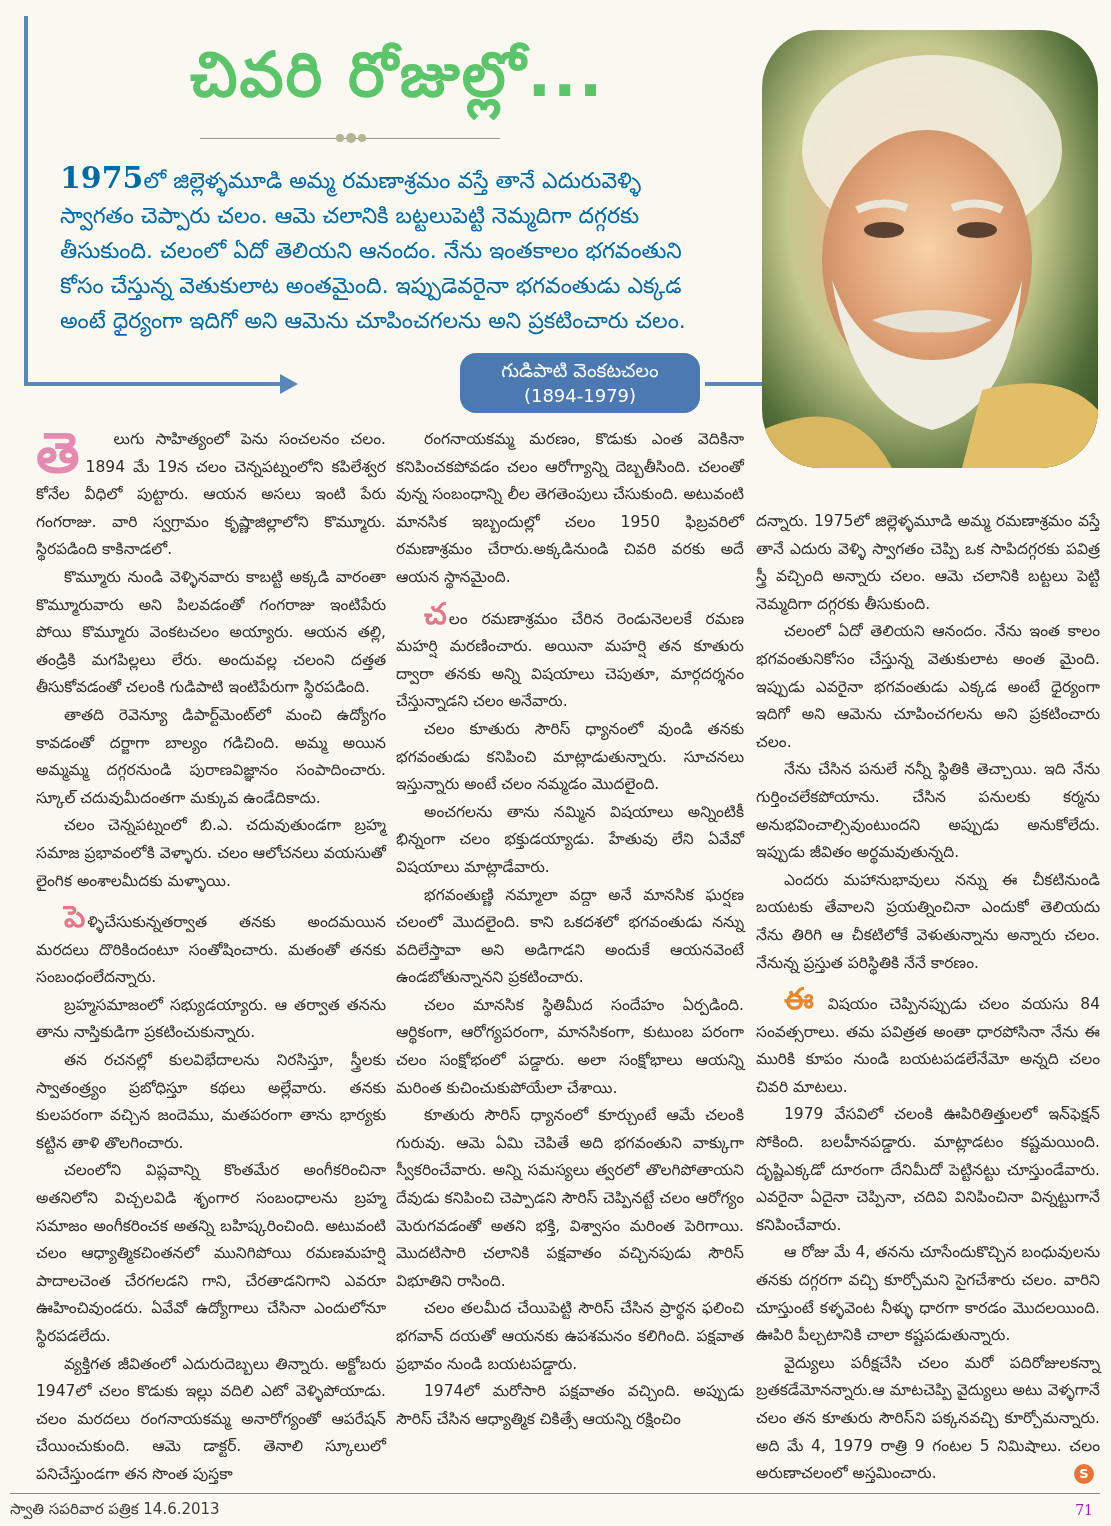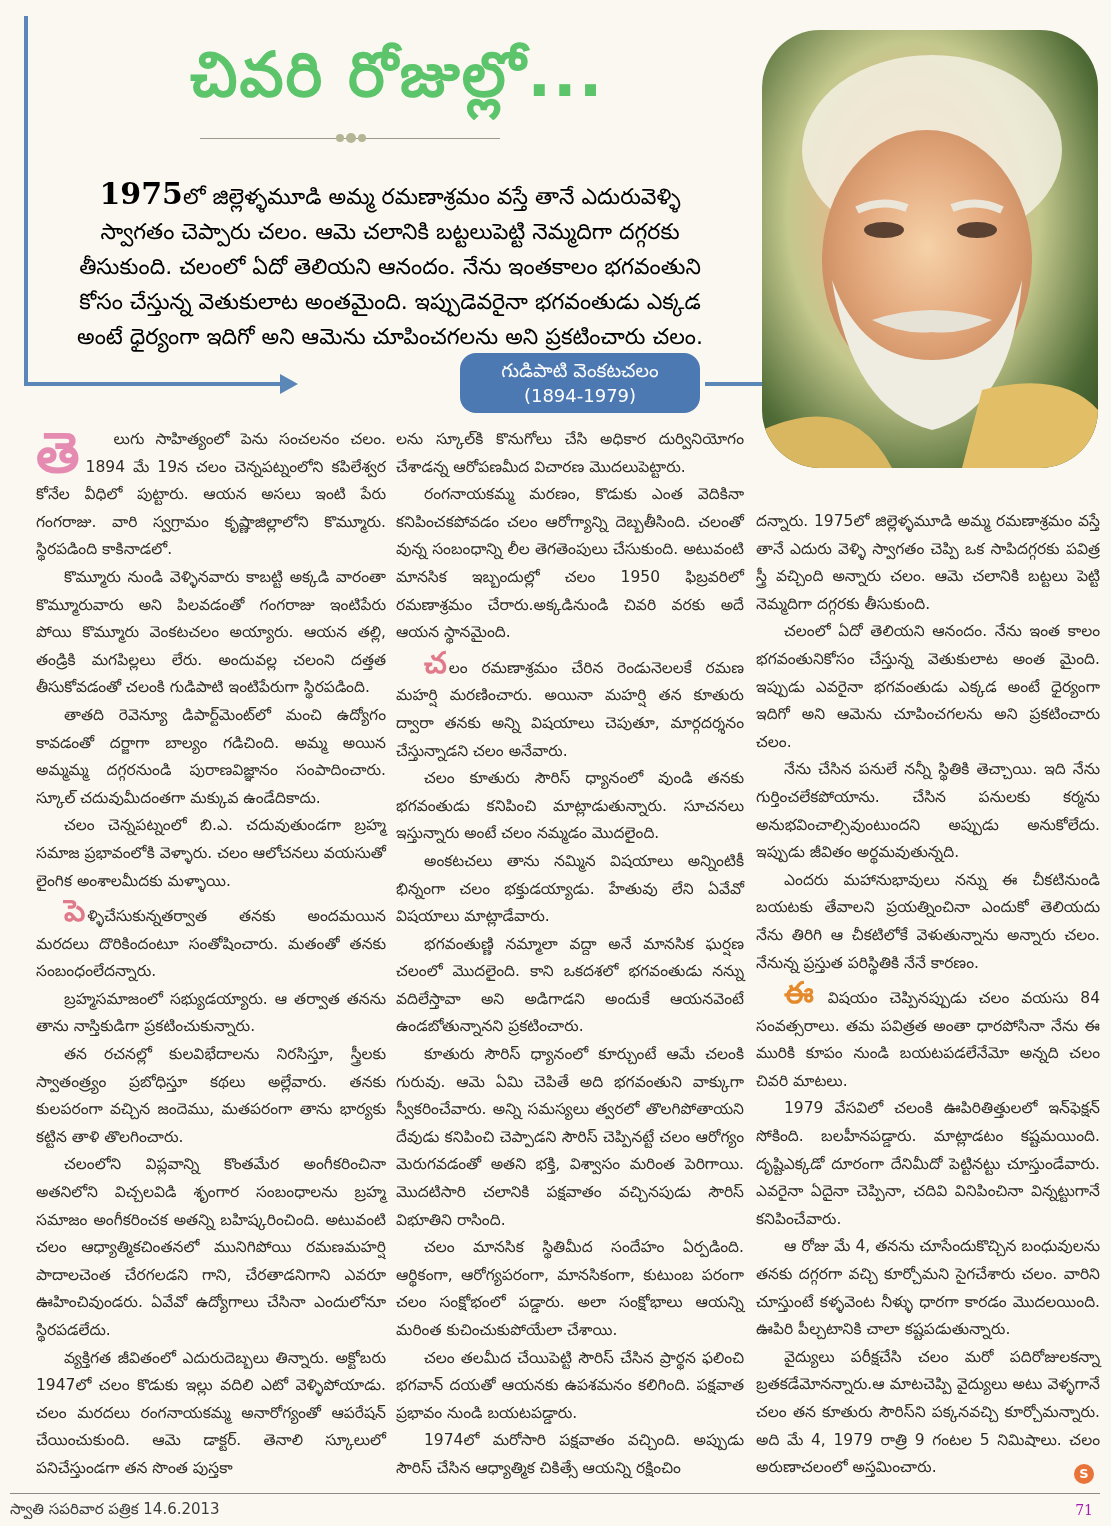--- a/index.html
+++ b/index.html
@@ -25,22 +25,22 @@
   .title {
     position: absolute; left: 190px; top: 38px;
     font-size: 62px; font-weight: bold; color: #5cc46a; letter-spacing: 2px;
     font-family: "DejaVu Sans", sans-serif;
   }
   .ornament { position: absolute; left: 200px; top: 134px; width: 300px; height: 10px; }
   .ornament .line { position: absolute; top: 4px; left: 0; width: 300px; height: 1px; background: #9a9a88; }
   .ornament .dot { position: absolute; top: 0; width: 8px; height: 8px; border-radius: 50%; background: #b3b595; }
 
   .lead {
-    position: absolute; left: 60px; top: 176px; width: 660px;
-    font-size: 22px; line-height: 35px; text-align: center; color: #000000;
+    position: absolute; left: 60px; top: 160px; width: 660px;
+    font-size: 22px; line-height: 35px; color: #0369a1;
   }
   .lead .year { font-family: "DejaVu Serif", serif; font-weight: bold; font-size: 30px; }
 
   .name-pill {
     position: absolute; left: 460px; top: 353px; width: 240px; height: 60px;
     background: #4d79b2; border-radius: 16px; color: #ffffff;
     text-align: center; padding-top: 4px;
   }
   .name-pill .name { font-size: 19px; line-height: 26px; }
   .name-pill .years { font-size: 18px; line-height: 26px; }
@@ -51,21 +51,21 @@
     background: radial-gradient(ellipse at 45% 42%, #f3e6c0 0%, #e5b98e 26%, #c4c88d 48%, #4e6a35 78%, #2f4a22 100%);
   }
   .portrait svg { width: 100%; height: 100%; display: block; }
 
   .col {
     position: absolute; top: 426px;
     font-size: 15.5px; line-height: 27.6px; color: #2e2a26; text-align: justify;
   }
   .col p { text-indent: 28px; }
   .col p.noindent { text-indent: 0; }
-  .col p.gap { margin-top: 4px; }
+  .col p.gap { margin-top: 10px; }
   .col1 { left: 36px; width: 350px; }
   .col2 { left: 396px; width: 348px; }
   .col3 { left: 756px; width: 344px; top: 508px; }
 
   .dropcap {
     float: left; font-size: 56px; line-height: 54px; margin: 0 6px 0 -28px;
     color: #e58ab0; font-weight: bold;
   }
   .dropcap-small {
     font-size: 30px; line-height: 24px; color: #e07a8a; font-weight: bold; margin-right: 2px;
@@ -136,28 +136,27 @@
     <p>తాతది రెవెన్యూ డిపార్ట్‌మెంట్‌లో మంచి ఉద్యోగం కావడంతో దర్జాగా బాల్యం గడిచింది. అమ్మ అయిన అమ్మమ్మ దగ్గరనుండి పురాణవిజ్ఞానం సంపాదించారు. స్కూల్ చదువుమీదంతగా మక్కువ ఉండేదికాదు.</p>
     <p>చలం చెన్నపట్నంలో బి.ఎ. చదువుతుండగా బ్రహ్మ సమాజ ప్రభావంలోకి వెళ్ళారు. చలం ఆలోచనలు వయసుతో లైంగిక అంశాలమీదకు మళ్ళాయి.</p>
     <p class="gap"><span class="dropcap-small">పె</span><span>ళ్ళిచేసుకున్నతర్వాత తనకు అందమయిన మరదలు దొరికిందంటూ సంతోషించారు. మతంతో తనకు సంబంధంలేదన్నారు.</span></p>
     <p>బ్రహ్మసమాజంలో సభ్యుడయ్యారు. ఆ తర్వాత తనను తాను నాస్తికుడిగా ప్రకటించుకున్నారు.</p>
     <p>తన రచనల్లో కులవిభేదాలను నిరసిస్తూ, స్త్రీలకు స్వాతంత్ర్యం ప్రబోధిస్తూ కథలు అల్లేవారు. తనకు కులపరంగా వచ్చిన జందెము, మతపరంగా తాను భార్యకు కట్టిన తాళి తొలగించారు.</p>
     <p>చలంలోని విప్లవాన్ని కొంతమేర అంగీకరించినా అతనిలోని విచ్చలవిడి శృంగార సంబంధాలను బ్రహ్మ సమాజం అంగీకరించక అతన్ని బహిష్కరించింది. అటువంటి చలం ఆధ్యాత్మికచింతనలో మునిగిపోయి రమణమహర్షి పాదాలచెంత చేరగలడని గాని, చేరతాడనిగాని ఎవరూ ఊహించివుండరు. ఏవేవో ఉద్యోగాలు చేసినా ఎందులోనూ స్థిరపడలేదు.</p>
     <p>వ్యక్తిగత జీవితంలో ఎదురుదెబ్బలు తిన్నారు. అక్టోబరు 1947లో చలం కొడుకు ఇల్లు వదిలి ఎటో వెళ్ళిపోయాడు. చలం మరదలు రంగనాయకమ్మ అనారోగ్యంతో ఆపరేషన్ చేయించుకుంది. ఆమె డాక్టర్. తెనాలి స్కూలులో పనిచేస్తుండగా తన సొంత పుస్తకా</p>
   </div>
 
   <div class="col col2">
-    <p class="noindent">లను స్కూల్‌కి కొనుగోలు చేసి అధికార దుర్వినియోగం చేశాడన్న ఆరోపణమీద విచారణ మొదలుపెట్టారు.</p>
     <p>రంగనాయకమ్మ మరణం, కొడుకు ఎంత వెదికినా కనిపించకపోవడం చలం ఆరోగ్యాన్ని దెబ్బతీసింది. చలంతో వున్న సంబంధాన్ని లీల తెగతెంపులు చేసుకుంది. అటువంటి మానసిక ఇబ్బందుల్లో చలం 1950 ఫిబ్రవరిలో రమణాశ్రమం చేరారు.అక్కడినుండి చివరి వరకు అదే ఆయన స్థానమైంది.</p>
     <p class="gap"><span class="dropcap-small">చ</span><span>లం రమణాశ్రమం చేరిన రెండునెలలకే రమణ మహర్షి మరణించారు. అయినా మహర్షి తన కూతురు ద్వారా తనకు అన్ని విషయాలు చెపుతూ, మార్గదర్శనం చేస్తున్నాడని చలం అనేవారు.</span></p>
     <p>చలం కూతురు సౌరిస్ ధ్యానంలో వుండి తనకు భగవంతుడు కనిపించి మాట్లాడుతున్నారు. సూచనలు ఇస్తున్నారు అంటే చలం నమ్మడం మొదలైంది.</p>
-    <p>అంకటచలు తాను నమ్మిన విషయాలు అన్నింటికీ భిన్నంగా చలం భక్తుడయ్యాడు. హేతువు లేని ఏవేవో విషయాలు మాట్లాడేవారు.</p>
+    <p>అంచగలను తాను నమ్మిన విషయాలు అన్నింటికీ భిన్నంగా చలం భక్తుడయ్యాడు. హేతువు లేని ఏవేవో విషయాలు మాట్లాడేవారు.</p>
     <p>భగవంతుణ్ణి నమ్మాలా వద్దా అనే మానసిక ఘర్షణ చలంలో మొదలైంది. కాని ఒకదశలో భగవంతుడు నన్ను వదిలేస్తావా అని అడిగాడని అందుకే ఆయనవెంటే ఉండబోతున్నానని ప్రకటించారు.</p>
+    <p>చలం మానసిక స్థితిమీద సందేహం ఏర్పడింది. ఆర్థికంగా, ఆరోగ్యపరంగా, మానసికంగా, కుటుంబ పరంగా చలం సంక్షోభంలో పడ్డారు. అలా సంక్షోభాలు ఆయన్ని మరింత కుచించుకుపోయేలా చేశాయి.</p>
     <p>కూతురు సౌరిస్ ధ్యానంలో కూర్చుంటే ఆమే చలంకి గురువు. ఆమె ఏమి చెపితే అది భగవంతుని వాక్కుగా స్వీకరించేవారు. అన్ని సమస్యలు త్వరలో తొలగిపోతాయని దేవుడు కనిపించి చెప్పాడని సౌరిస్ చెప్పినట్టే చలం ఆరోగ్యం మెరుగవడంతో అతని భక్తి, విశ్వాసం మరింత పెరిగాయి. మొదటిసారి చలానికి పక్షవాతం వచ్చినపుడు సౌరిస్ విభూతిని రాసింది.</p>
-    <p>చలం మానసిక స్థితిమీద సందేహం ఏర్పడింది. ఆర్థికంగా, ఆరోగ్యపరంగా, మానసికంగా, కుటుంబ పరంగా చలం సంక్షోభంలో పడ్డారు. అలా సంక్షోభాలు ఆయన్ని మరింత కుచించుకుపోయేలా చేశాయి.</p>
     <p>చలం తలమీద చేయిపెట్టి సౌరిస్ చేసిన ప్రార్థన ఫలించి భగవాన్ దయతో ఆయనకు ఉపశమనం కలిగింది. పక్షవాత ప్రభావం నుండి బయటపడ్డారు.</p>
     <p>1974లో మరోసారి పక్షవాతం వచ్చింది. అప్పుడు సౌరిస్ చేసిన ఆధ్యాత్మిక చికిత్సే ఆయన్ని రక్షించిం</p>
   </div>
 
   <div class="col col3">
     <p class="noindent">దన్నారు. 1975లో జిల్లెళ్ళమూడి అమ్మ రమణాశ్రమం వస్తే తానే ఎదురు వెళ్ళి స్వాగతం చెప్పి ఒక సాపిదగ్గరకు పవిత్ర స్త్రీ వచ్చింది అన్నారు చలం. ఆమె చలానికి బట్టలు పెట్టి నెమ్మదిగా దగ్గరకు తీసుకుంది.</p>
     <p>చలంలో ఏదో తెలియని ఆనందం. నేను ఇంత కాలం భగవంతునికోసం చేస్తున్న వెతుకులాట అంత మైంది. ఇప్పుడు ఎవరైనా భగవంతుడు ఎక్కడ అంటే ధైర్యంగా ఇదిగో అని ఆమెను చూపించగలను అని ప్రకటించారు చలం.</p>
     <p>నేను చేసిన పనులే నన్నీ స్థితికి తెచ్చాయి. ఇది నేను గుర్తించలేకపోయాను. చేసిన పనులకు కర్మను అనుభవించాల్సివుంటుందని అప్పుడు అనుకోలేదు. ఇప్పుడు జీవితం అర్థమవుతున్నది.</p>
     <p>ఎందరు మహానుభావులు నన్ను ఈ చీకటినుండి బయటకు తేవాలని ప్రయత్నించినా ఎందుకో తెలియదు నేను తిరిగి ఆ చీకటిలోకే వెళుతున్నాను అన్నారు చలం. నేనున్న ప్రస్తుత పరిస్థితికి నేనే కారణం.</p>
     <p class="gap"><span class="dropcap-small dropcap-orange">ఈ</span><span> విషయం చెప్పినప్పుడు చలం వయసు 84 సంవత్సరాలు. తమ పవిత్రత అంతా ధారపోసినా నేను ఈ మురికి కూపం నుండి బయటపడలేనేమో అన్నది చలం చివరి మాటలు.</span></p>

